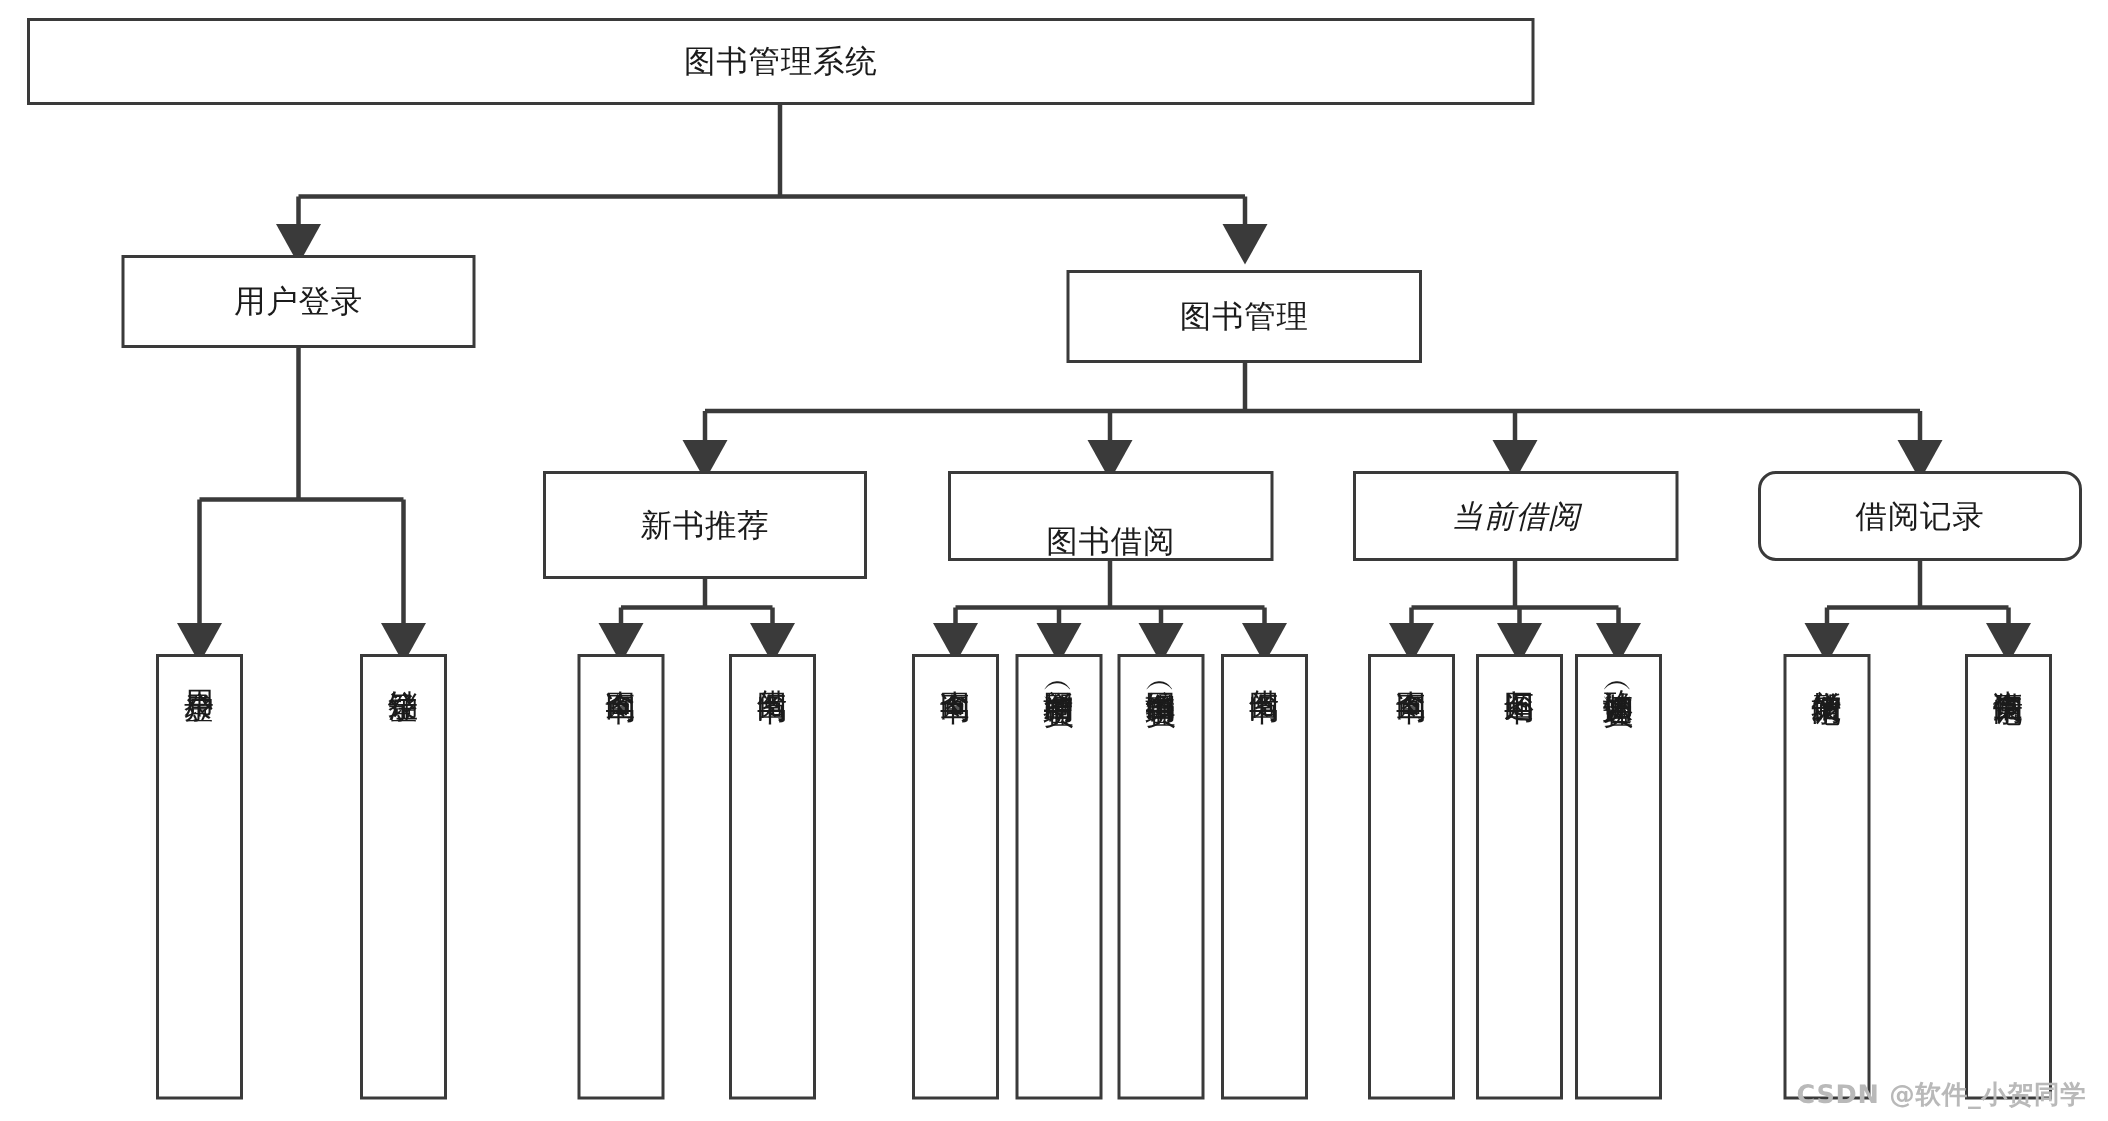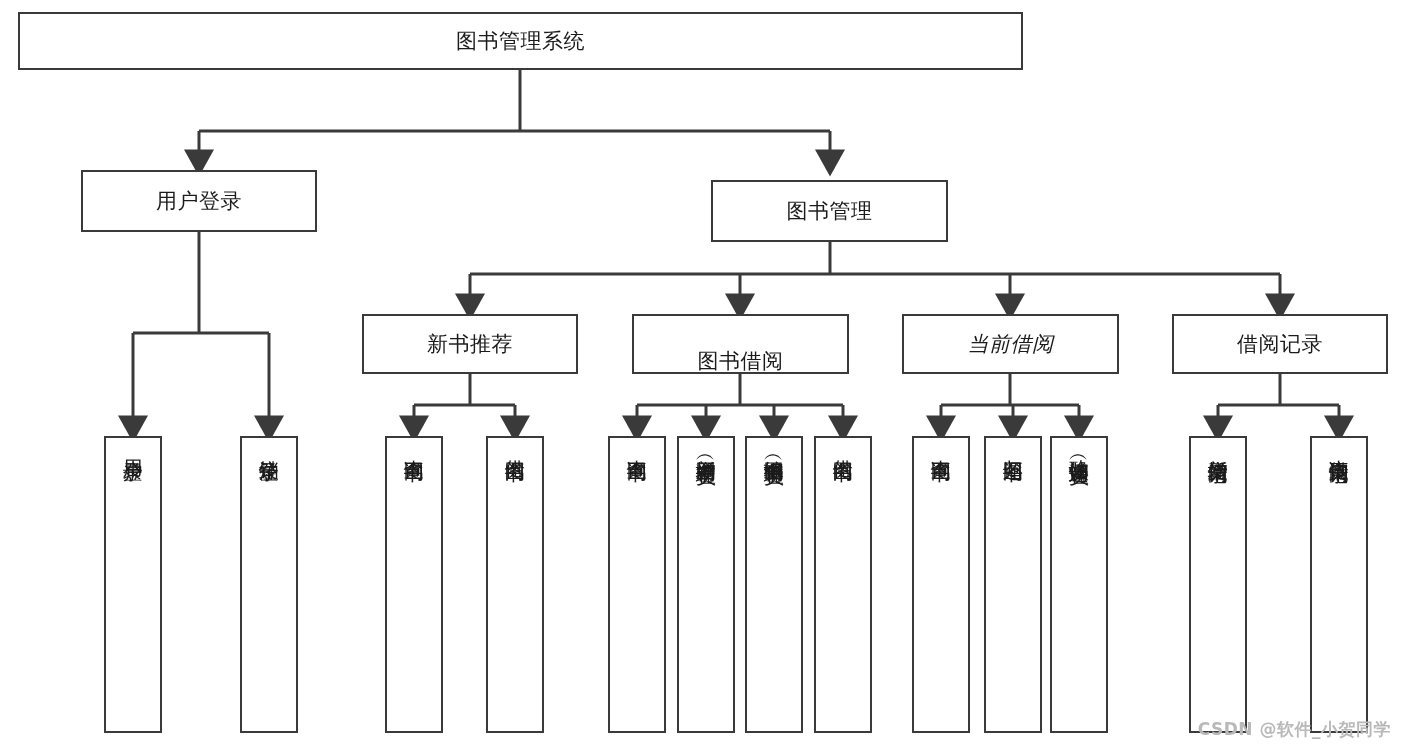--- a/index.html
+++ b/index.html
@@ -134,30 +134,30 @@
     <span class="node-label">图书管理系统</span>
   </div>
 
   <div class="node horiz" style="left:81px; top:170px; width:236px; height:62px;">
     <span class="node-label">用户登录</span>
   </div>
   <div class="node horiz" style="left:711px; top:170px; width:237px; height:62px;margin-top:10px;">
     <span class="node-label">图书管理</span>
   </div>
 
-  <div class="node horiz" style="left:362px; top:314px; width:216px; height:60px;">
+  <div class="node horiz" style="left:362px; top:314px; width:216px; height:72px;">
     <span class="node-label">新书推荐</span>
   </div>
   <div class="node horiz" style="left:632px; top:314px; width:217px; height:60px;align-items:flex-end;">
     <span class="node-label">图书借阅</span>
   </div>
   <div class="node horiz" style="left:902px; top:314px; width:217px; height:60px;font-style:italic;">
     <span class="node-label">当前借阅</span>
   </div>
-  <div class="node horiz" style="left:1172px; top:314px; width:216px; height:60px;">
+  <div class="node horiz" style="left:1172px; top:314px; width:216px; height:60px;border-radius:12px;">
     <span class="node-label">借阅记录</span>
   </div>
 
   <div class="node vert" style="left:104px; top:436px; width:58px; height:297px;">
     <span class="node-label">用户登录</span>
   </div>
   <div class="node vert" style="left:240px; top:436px; width:58px; height:297px;">
     <span class="node-label">注销登录</span>
   </div>
 

